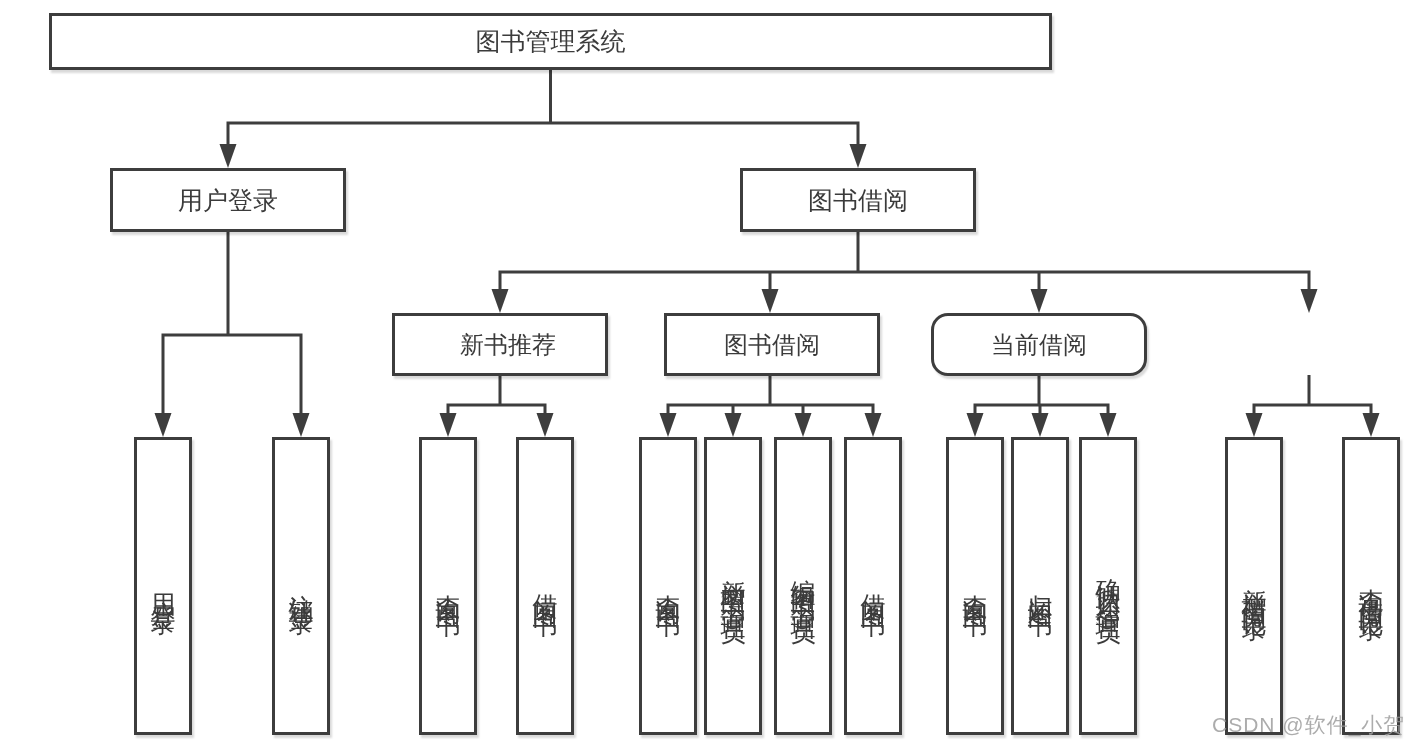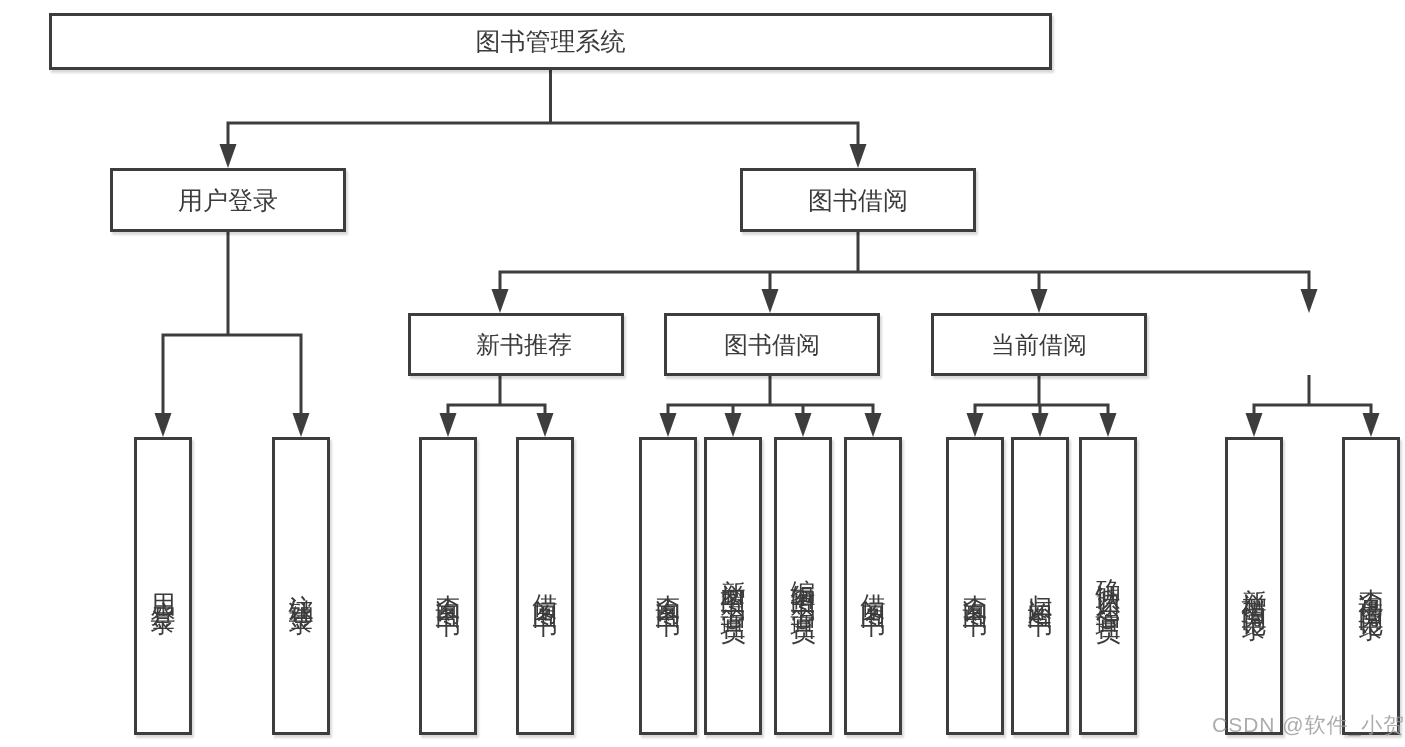--- a/index.html
+++ b/index.html
@@ -121,27 +121,27 @@
     <span>图书管理系统</span>
   </div>
 
   <div class="node node-l1" style="left:81px;">
     <span>用户登录</span>
   </div>
   <div class="node node-l1" style="left:711px;">
     <span>图书借阅</span>
   </div>
 
-  <div class="node node-l2" style="left:379px;padding-left:16px;">
+  <div class="node node-l2" style="left:363px;padding-left:16px;">
     <span>新书推荐</span>
   </div>
   <div class="node node-l2" style="left:635px;">
     <span>图书借阅</span>
   </div>
-  <div class="node node-l2" style="left:902px;">
+  <div class="node node-l2" style="left:902px;border-radius:17px;">
     <span>当前借阅</span>
   </div>
 
   <div class="node node-leaf" style="left:105px;">
     <span class="leaf-label">用户登录</span>
   </div>
   <div class="node node-leaf" style="left:243px;">
     <span class="leaf-label">注销登录</span>
   </div>
 

